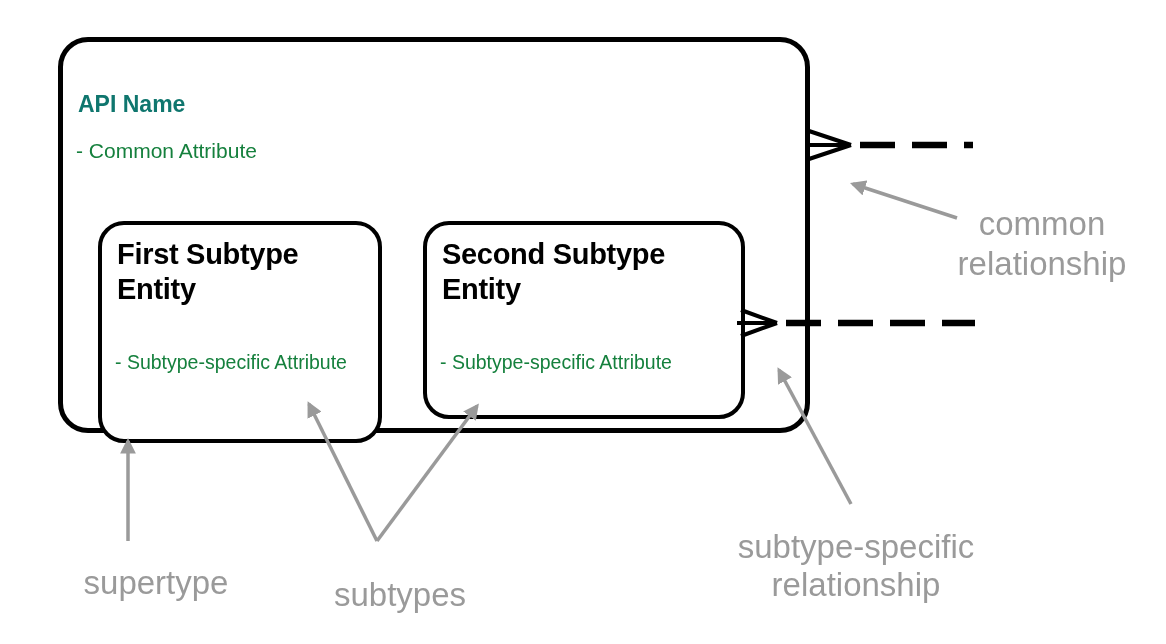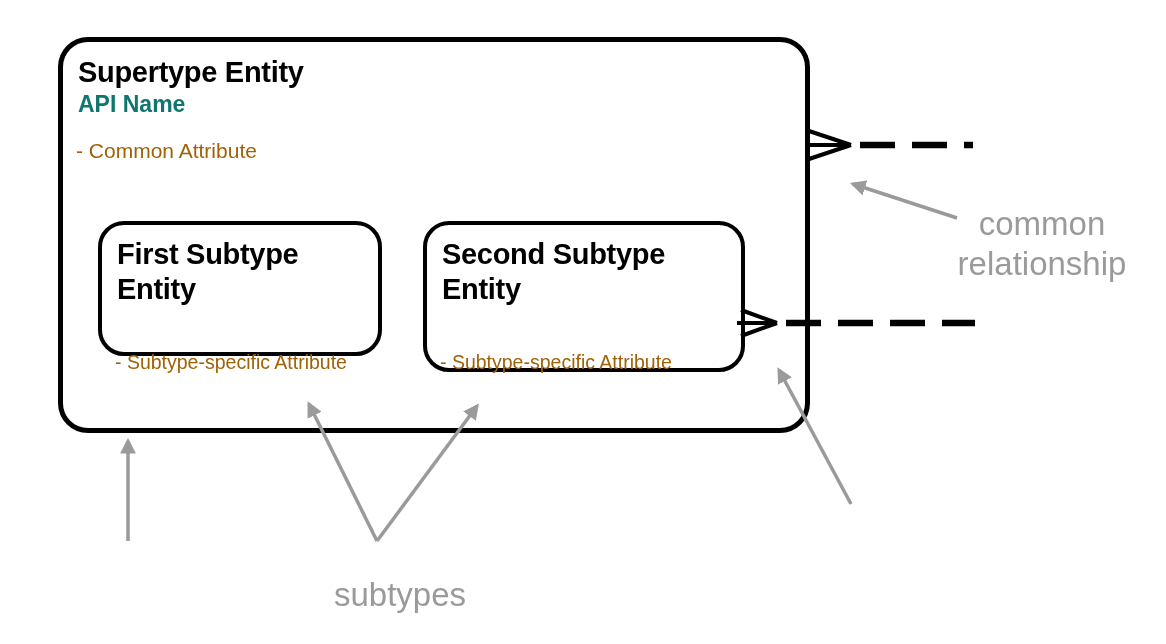--- a/index.html
+++ b/index.html
@@ -13,43 +13,43 @@
   }
   .entity {
     position: absolute;
     background: #ffffff;
     border: 5px solid #000000;
     border-radius: 30px;
     box-sizing: border-box;
   }
   #supertype-box { left: 58px; top: 37px; width: 752px; height: 396px; }
   .entity.sub { border-width: 4.5px; border-radius: 26px; }
-  #subtype1 { left: 35px; top: 179px; width: 284px; height: 135px; } 
-  #subtype2 { left: 360px; top: 179px; width: 322px; height: 151px; }
+  #subtype1 { left: 35px; top: 179px; width: 284px; height: 222px; } 
+  #subtype2 { left: 360px; top: 179px; width: 322px; height: 198px; }
 
   .entity-title {
     position: absolute;
     font-weight: bold;
     color: #000000;
     font-size: 29px;
     line-height: 35px;
     letter-spacing: -0.3px;
   }
   #supertype-title { left: 15px; top: 13px; white-space: nowrap; }
   .sub .entity-title { left: 15px; top: 12px; width: 225px; }
   .api-name {
     position: absolute;
     left: 15px; top: 49px;
     font-weight: bold;
     font-size: 23px;
     color: #0f766e;
   }
   .attr {
     position: absolute;
-    color: #a16207;
+    color: #15803d;
     font-size: 21px;
     white-space: nowrap;
   }
   #supertype-attr { left: 13px; top: 97px; }
   .sub .attr { left: 13px; top: 113px; font-size: 19.5px; margin-top: 13px; }
 
   .callout {
     position: absolute;
     color: #9A9A9A;
     font-size: 33px;
@@ -67,21 +67,20 @@
     left: 0; top: 0;
     pointer-events: none;
   }
 </style>
 </head>
 <body>
 
 <div class="canvas">
 
   <div class="entity" id="supertype-box">
-    <div class="entity-title" id="supertype-title">Supertype Entity</div>
     <div class="api-name">API Name</div>
     <div class="attr" id="supertype-attr">- Common Attribute</div>
 
     <div class="entity sub" id="subtype1">
       <div class="entity-title">First Subtype Entity</div>
       <div class="attr">- Subtype-specific Attribute</div>
     </div>
 
     <div class="entity sub" id="subtype2">
       <div class="entity-title">Second Subtype Entity</div>
@@ -108,16 +107,18 @@
 
     <g stroke="#9A9A9A" stroke-width="3.5" fill="none">
       <line x1="128" y1="541" x2="128" y2="441" marker-end="url(#grayArrow)"></line>
       <line x1="377" y1="541" x2="309" y2="404" marker-end="url(#grayArrow)"></line>
       <line x1="377" y1="541" x2="477" y2="406" marker-end="url(#grayArrow)"></line>
       <line x1="957" y1="218" x2="853" y2="184" marker-end="url(#grayArrow)"></line>
       <line x1="851" y1="504" x2="779" y2="370" marker-end="url(#grayArrow)"></line>
     </g>
   </svg>
 
+  <div class="callout" id="callout-supertype">supertype</div>
   <div class="callout" id="callout-subtypes">subtypes</div>
   <div class="callout" id="callout-common">common relationship</div>
+  <div class="callout" id="callout-subspec">subtype-specific relationship</div>
 
 </div>
 
 </body></html>

